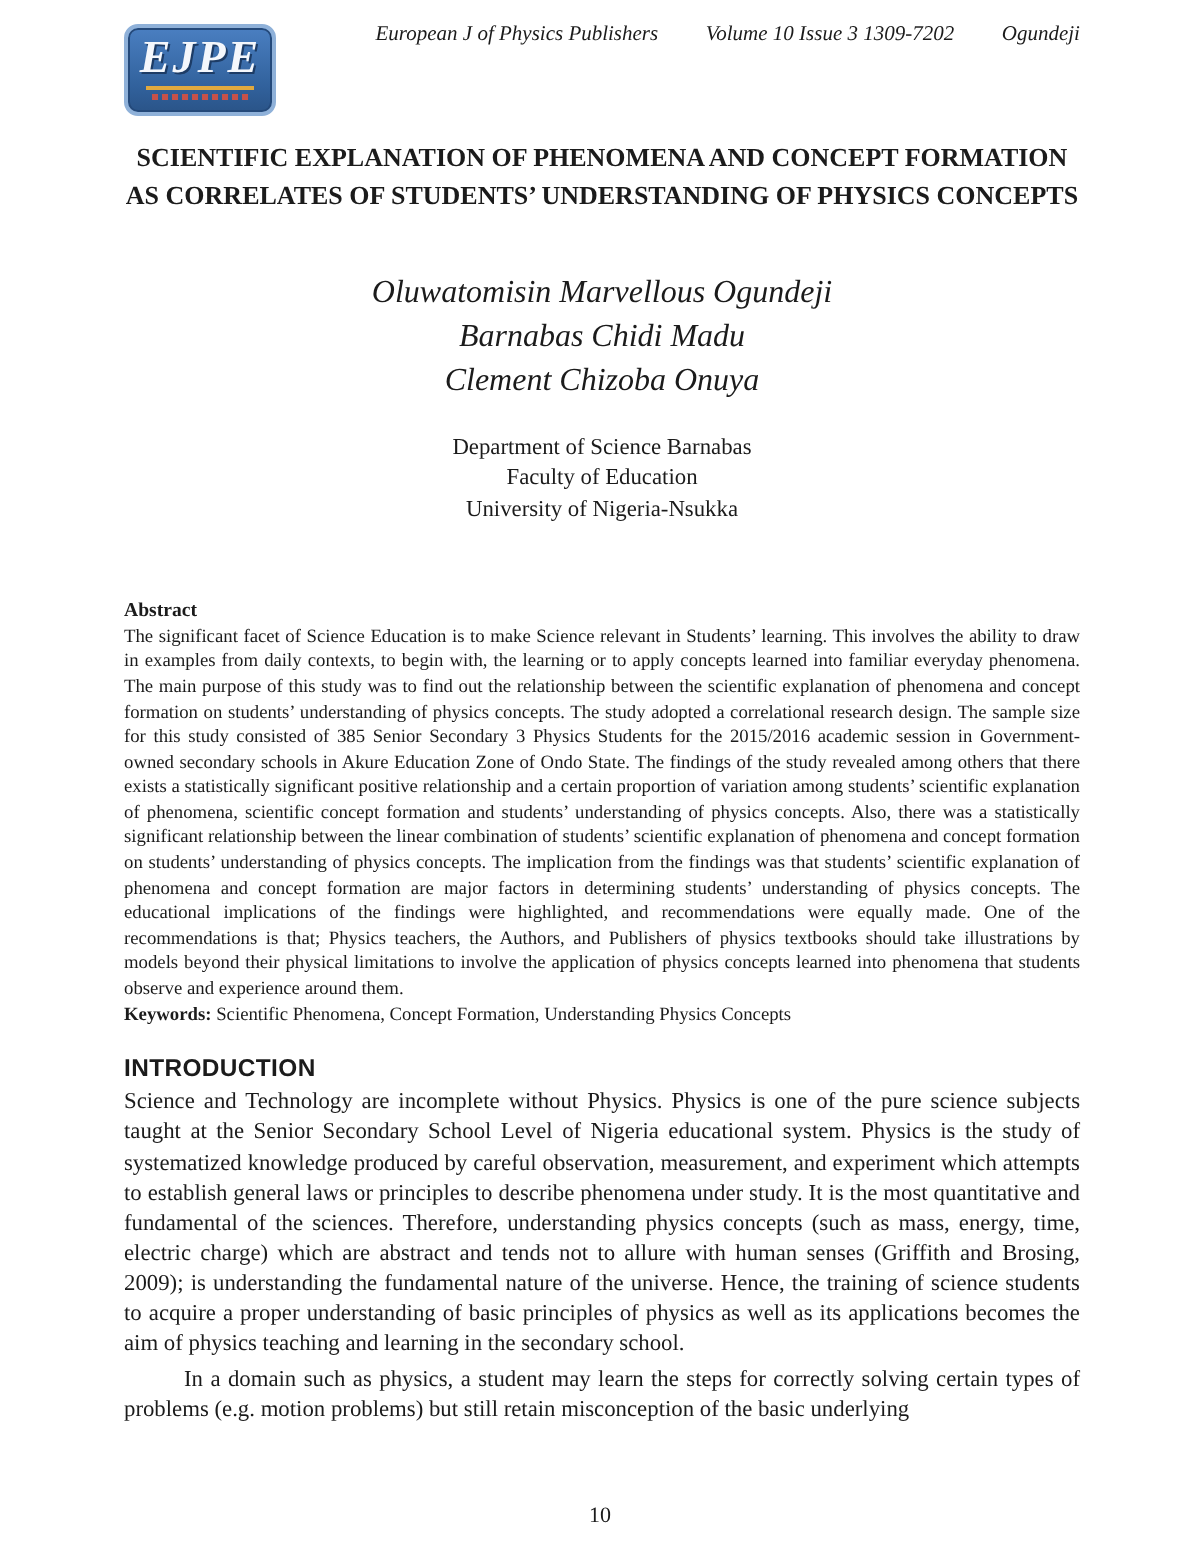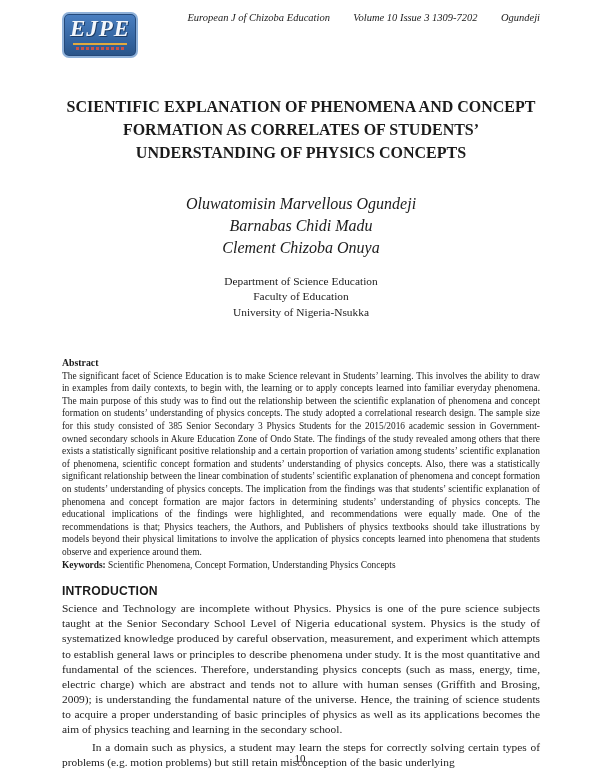--- a/index.html
+++ b/index.html
@@ -50,24 +50,24 @@
   }
   .header-text {
     font-style: italic;
     font-size: 10.5px;
     white-space: nowrap;
   }
   .header-journal { margin-left: 26px; }
 
   
   .paper-title {
-    margin-top: 37px;
+    margin-top: 12px;
     text-align: center;
     font-weight: bold;
-    font-size: 16px;
+    font-size: 13px;
     line-height: 1.45;
   }
 
   .authors { margin-top: 28px; text-align: center; }
   .author-line { font-style: italic; font-size: 16px; line-height: 1.4; }
 
   .affiliation { margin-top: 14px; text-align: center; }
   .affil-line { font-size: 11.4px; line-height: 1.35; }
 
   .received {
@@ -118,35 +118,35 @@
 
 <div class="page">
   <div class="content">
 
     <div class="header-row">
       <div class="logo">
         <div class="logo-text">EJPE</div>
         <div class="logo-rule"></div>
         <div class="logo-sub"></div>
       </div>
-      <span class="header-text header-journal">European J of Chizoba Education</span>
+      <span class="header-text header-journal">European J of Physics Publishers</span>
       <span class="header-text">Volume 10 Issue 3 1309-7202</span>
       <span class="header-text">Ogundeji</span>
     </div>
 
     <div class="paper-title">SCIENTIFIC EXPLANATION OF PHENOMENA AND CONCEPT FORMATION AS CORRELATES OF STUDENTS’ UNDERSTANDING OF PHYSICS CONCEPTS</div>
 
     <div class="authors">
       <div class="author-line">Oluwatomisin Marvellous Ogundeji</div>
       <div class="author-line">Barnabas Chidi Madu</div>
       <div class="author-line">Clement Chizoba Onuya</div>
     </div>
 
     <div class="affiliation">
-      <div class="affil-line">Department of Science Education</div>
+      <div class="affil-line">Department of Science Barnabas</div>
       <div class="affil-line">Faculty of Education</div>
       <div class="affil-line">University of Nigeria-Nsukka</div>
     </div>
 
 
     <div class="abstract">
       <div class="abstract-heading">Abstract</div>
       <div class="abstract-text">The significant facet of Science Education is to make Science relevant in Students’ learning. This involves the ability to draw in examples from daily contexts, to begin with, the learning or to apply concepts learned into familiar everyday phenomena. The main purpose of this study was to find out the relationship between the scientific explanation of phenomena and concept formation on students’ understanding of physics concepts. The study adopted a correlational research design. The sample size for this study consisted of 385 Senior Secondary 3 Physics Students for the 2015/2016 academic session in Government-owned secondary schools in Akure Education Zone of Ondo State. The findings of the study revealed among others that there exists a statistically significant positive relationship and a certain proportion of variation among students’ scientific explanation of phenomena, scientific concept formation and students’ understanding of physics concepts. Also, there was a statistically significant relationship between the linear combination of students’ scientific explanation of phenomena and concept formation on students’ understanding of physics concepts. The implication from the findings was that students’ scientific explanation of phenomena and concept formation are major factors in determining students’ understanding of physics concepts. The educational implications of the findings were highlighted, and recommendations were equally made. One of the recommendations is that; Physics teachers, the Authors, and Publishers of physics textbooks should take illustrations by models beyond their physical limitations to involve the application of physics concepts learned into phenomena that students observe and experience around them.</div>
       <div class="keywords"><span class="bold">Keywords:</span><span> Scientific Phenomena, Concept Formation, Understanding Physics Concepts</span></div>
     </div>

